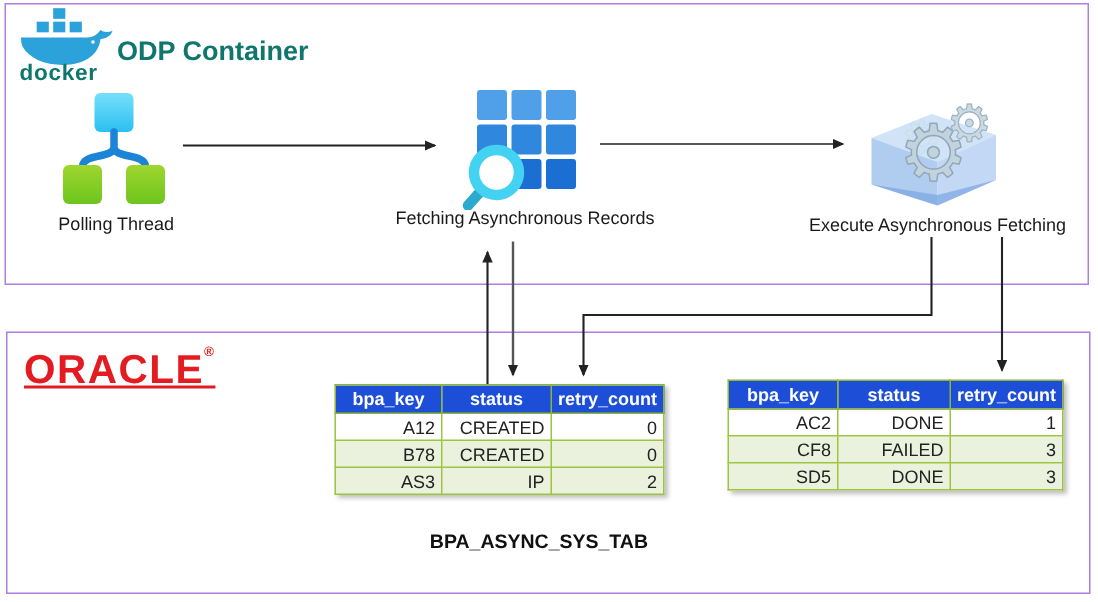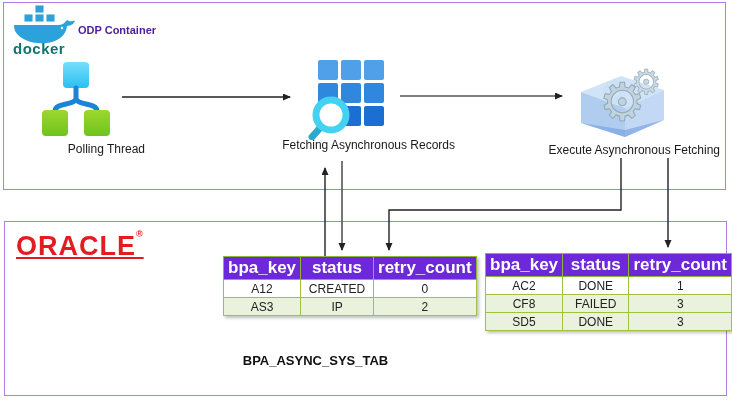--- a/index.html
+++ b/index.html
@@ -1,28 +1,28 @@
 <!DOCTYPE html>
 <html><head>
 <meta charset="utf-8">
 <style>
   html,body{margin:0;padding:0;background:#fff;font-family:"Liberation Sans",sans-serif;}
   .stage{position:relative;width:732px;height:401px;background:#fff;overflow:hidden;}
   .cbox{position:absolute;background:#fff;border:1.5px solid #b07de0;box-sizing:border-box;}
   .odp-box{left:3px;top:2px;width:723px;height:188px;}
   .oracle-box{left:4px;top:221px;width:723px;height:175px;}
   .abs{position:absolute;}
-  .node-label{position:absolute;font-size:12px;color:#1a1a1a;text-align:right;white-space:nowrap;}
-  .odp-title{position:absolute;left:78px;top:24px;font-size:11px;font-weight:bold;color:#4c1d95;}
+  .node-label{position:absolute;font-size:12px;color:#1a1a1a;text-align:center;white-space:nowrap;}
+  .odp-title{position:absolute;left:78px;top:24px;font-size:18px;font-weight:bold;color:#0f766e;}
   .docker-word{position:absolute;left:13px;top:40px;font-size:15px;font-weight:bold;color:#0f766e;letter-spacing:.5px;}
   .oracle-logo{position:absolute;left:16px;top:229px;font-size:27px;font-weight:bold;color:#e21c21;letter-spacing:1px;text-decoration:underline;}
   .oracle-logo sup{font-size:9px;vertical-align:18px;}
   table.db{border-collapse:collapse;box-shadow:2px 2px 3px rgba(0,0,0,.25);background:#fff;}
-  table.db th{background:#6d28d9;color:#fff;font-size:17px;font-weight:bold;border:1px solid #8db536;padding:1px 4px;height:16px;}
-  table.db td{border:1px solid #9cc43f;font-size:12px;color:#222;text-align:center;height:17px;padding:0 4px;}
+  table.db th{background:#1d4ed8;color:#fff;font-size:12px;font-weight:bold;border:1px solid #8db536;padding:1px 4px;height:16px;}
+  table.db td{border:1px solid #9cc43f;font-size:12px;color:#222;text-align:right;height:17px;padding:0 4px;}
   tr.alt td{background:#eaf2dd;}
   .tbl-caption{position:absolute;font-size:13px;font-weight:bold;color:#111;text-align:center;}
   svg.overlay{position:absolute;left:0;top:0;width:732px;height:401px;pointer-events:none;z-index:6;}
   .icon-svg{position:absolute;}
 </style>
 </head>
 <body>
 
 <div class="stage">
 
@@ -109,28 +109,33 @@
           <th style="width:59px;">retry_count</th>
         </tr>
       </thead>
       <tbody>
         <tr>
           <td>A12</td>
           <td>CREATED</td>
           <td>0</td>
         </tr>
         <tr class="alt">
+          <td>B78</td>
+          <td>CREATED</td>
+          <td>0</td>
+        </tr>
+        <tr class="alt">
           <td>AS3</td>
           <td>IP</td>
           <td>2</td>
         </tr>
       </tbody>
     </table>
   </div>
-  <div class="tbl-caption" style="left:211px;top:353px;width:209px;">BPA_ASYNC_SYS_TAB</div>
+  <div class="tbl-caption" style="left:223px;top:353px;width:209px;text-align:right;">BPA_ASYNC_SYS_TAB</div>
 
   <div class="abs" style="left:485px;top:253px;z-index:2;">
     <table class="db">
       <thead>
         <tr>
           <th style="width:64px;">bpa_key</th>
           <th style="width:66px;">status</th>
           <th style="width:63px;">retry_count</th>
         </tr>
       </thead>

